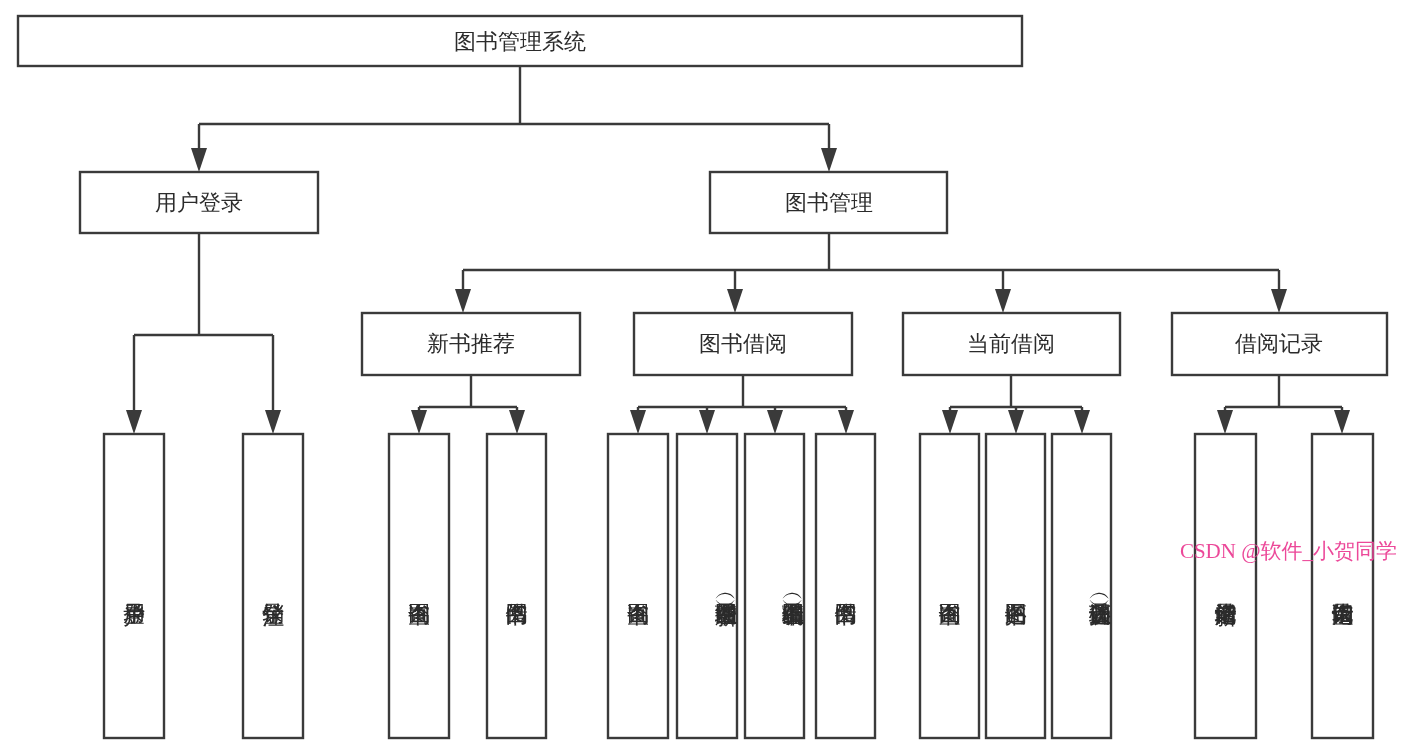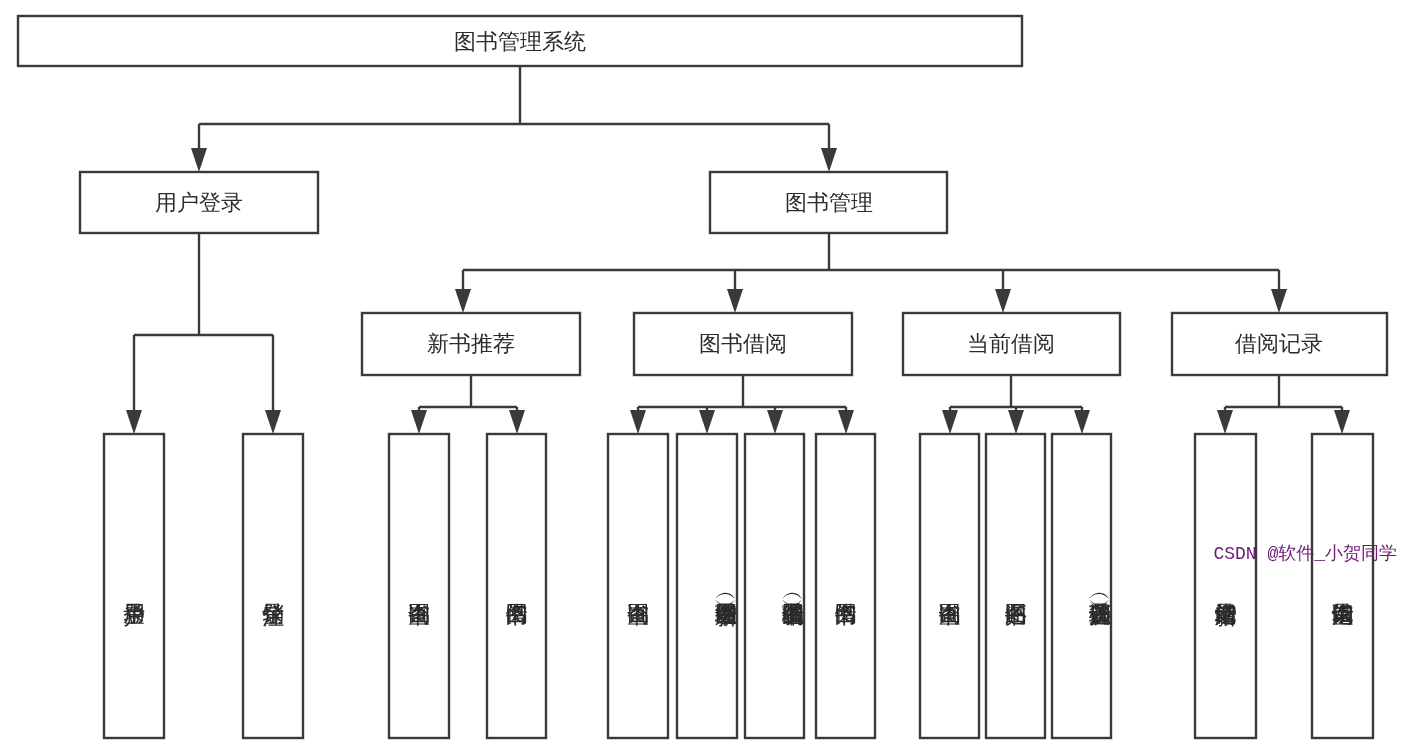--- a/index.html
+++ b/index.html
@@ -22,22 +22,22 @@
     font-size:22px;line-height:1.03;
     color:#2b2b2b;
     writing-mode:vertical-rl;
     text-orientation:upright;
     font-family:"DejaVu Sans","Liberation Sans",sans-serif;
     white-space:nowrap;
     letter-spacing:0px;
   }
   .watermark{
     position:absolute;right:8px;bottom:4px;
-    font-size:18px;color:#701a75;
-    font-family:Liberation Mono, monospace;
+    font-size:21px;color:#ec4899;
+    font-family:Liberation Serif, serif;
     white-space:nowrap;pointer-events:none;
   }
 </style>
 </head>
 <body>
 
 <div id="diagram-root">
 
   <svg class="flow" viewBox="0 0 1405 747">
     <defs></defs>

